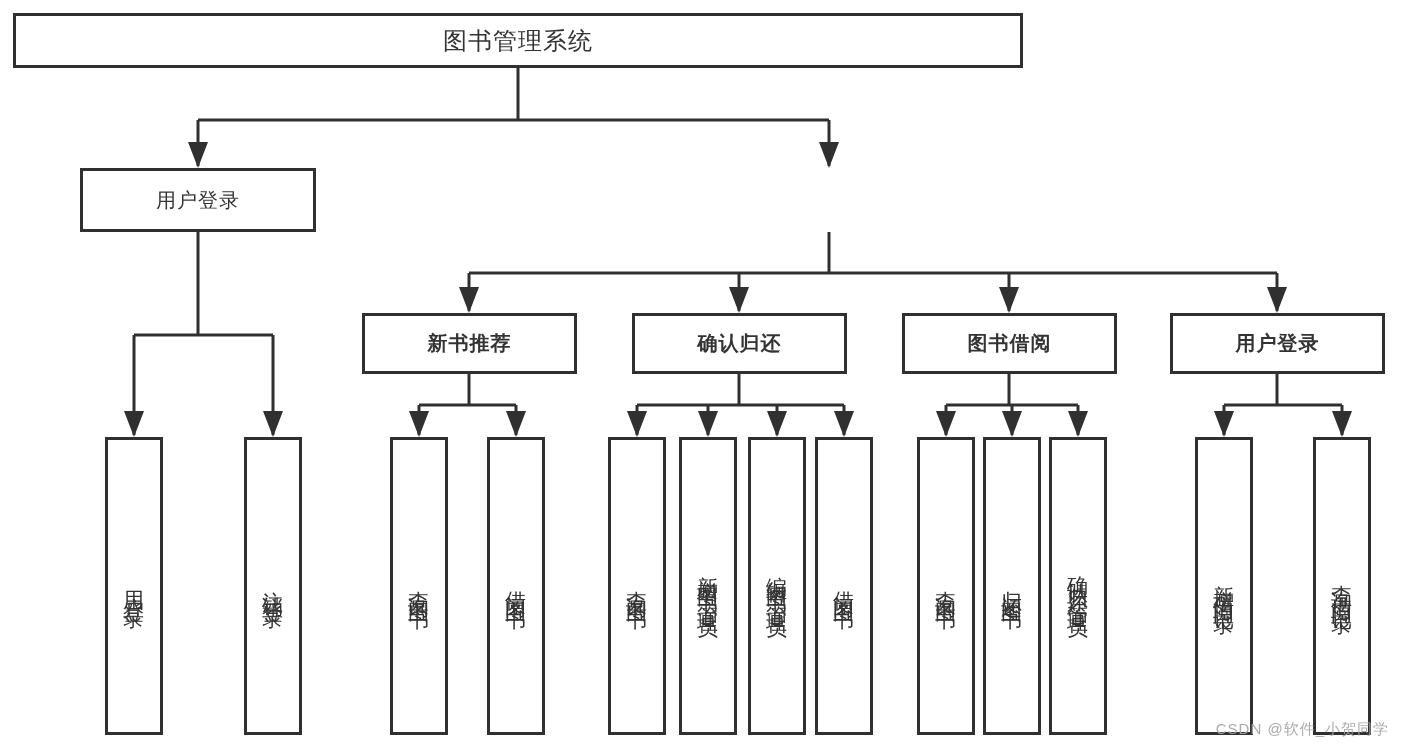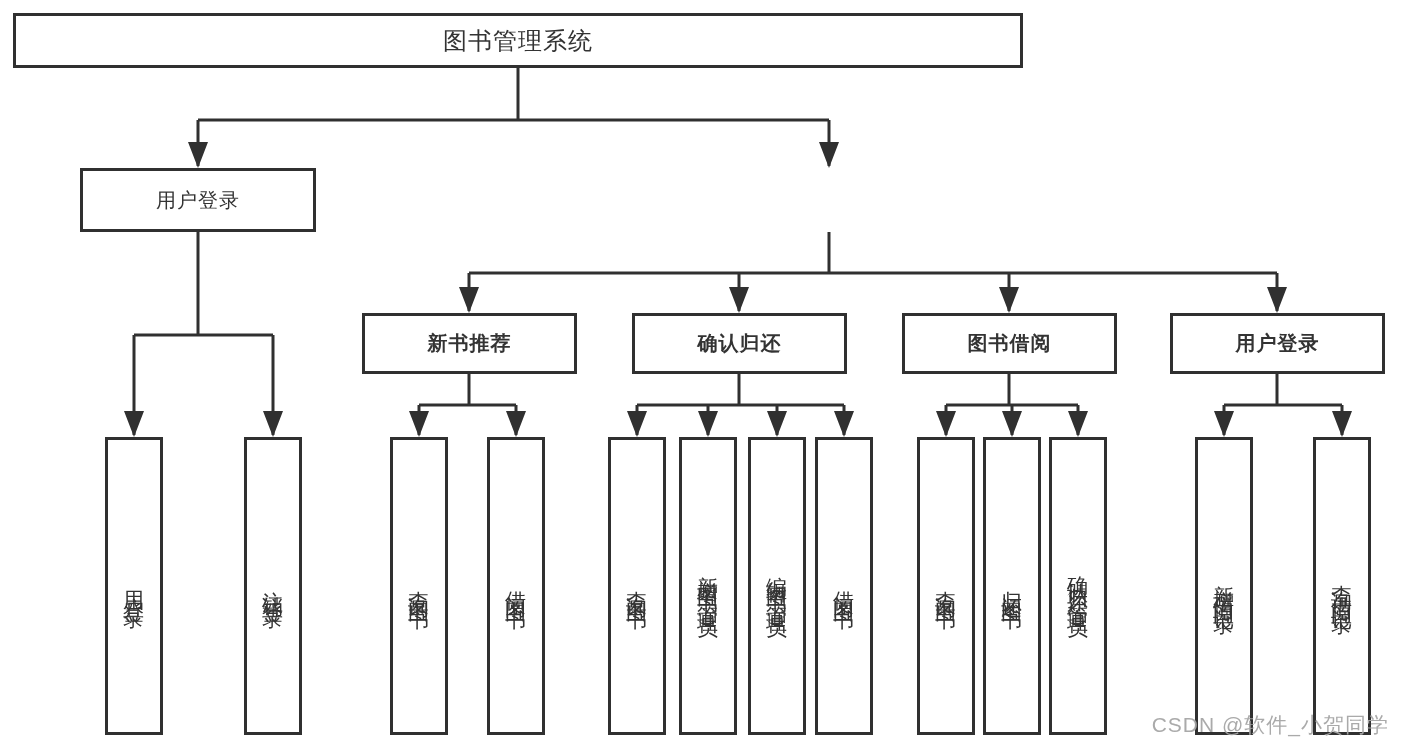--- a/index.html
+++ b/index.html
@@ -56,21 +56,21 @@
     text-orientation: mixed;
     font-size: 21px;
     letter-spacing: 6px;
     line-height: 1;
     color: #333333;
   }
   .watermark {
     position: absolute;
     right: 16px;
     bottom: 8px;
-    font-size: 21px;
+    font-size: 15px;
     color: rgba(165,165,165,0.95);
     letter-spacing: 1px;
     z-index: 3;
     white-space: nowrap;
   }
 </style>
 </head>
 <body>
 
 <div class="canvas">

